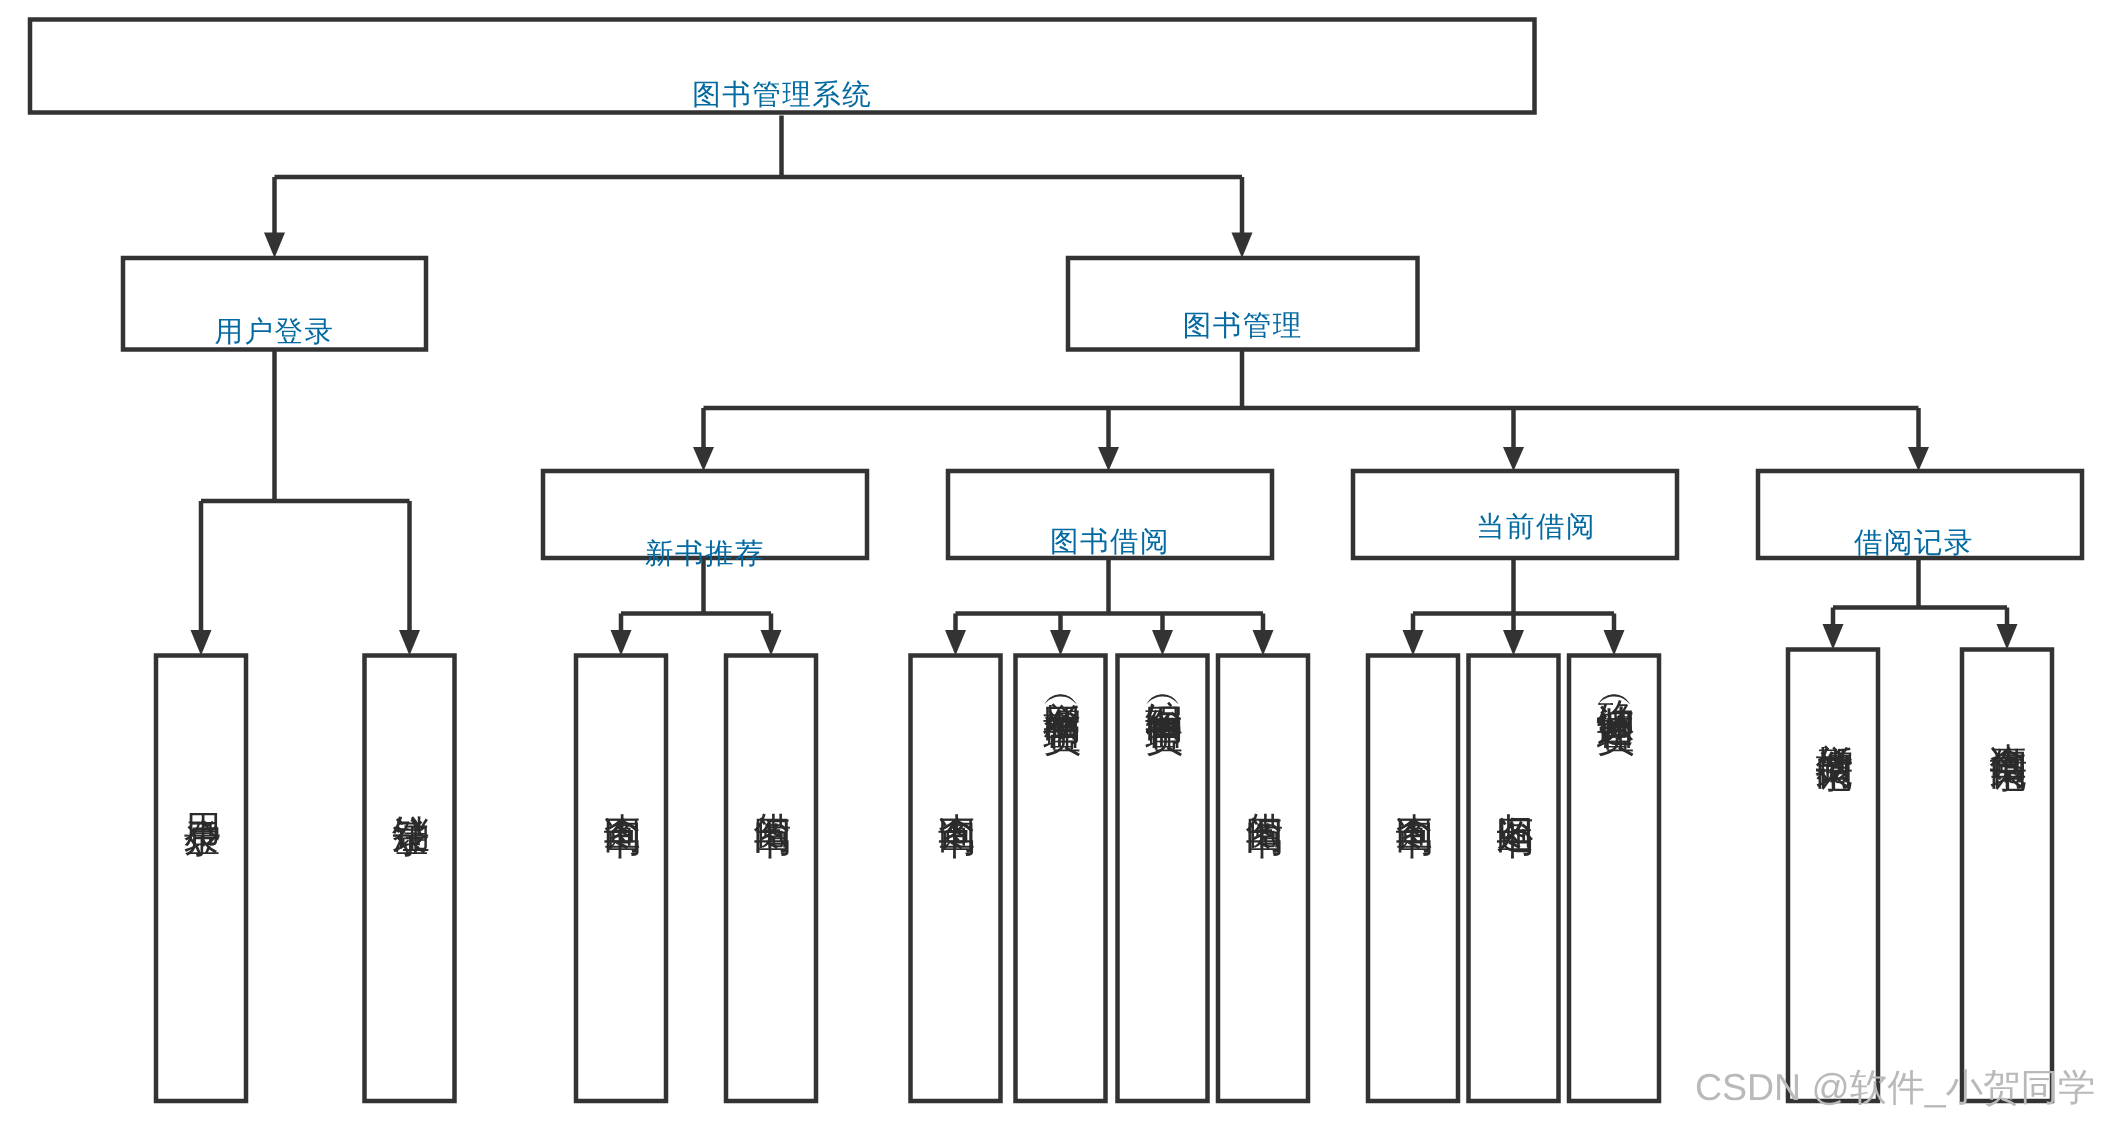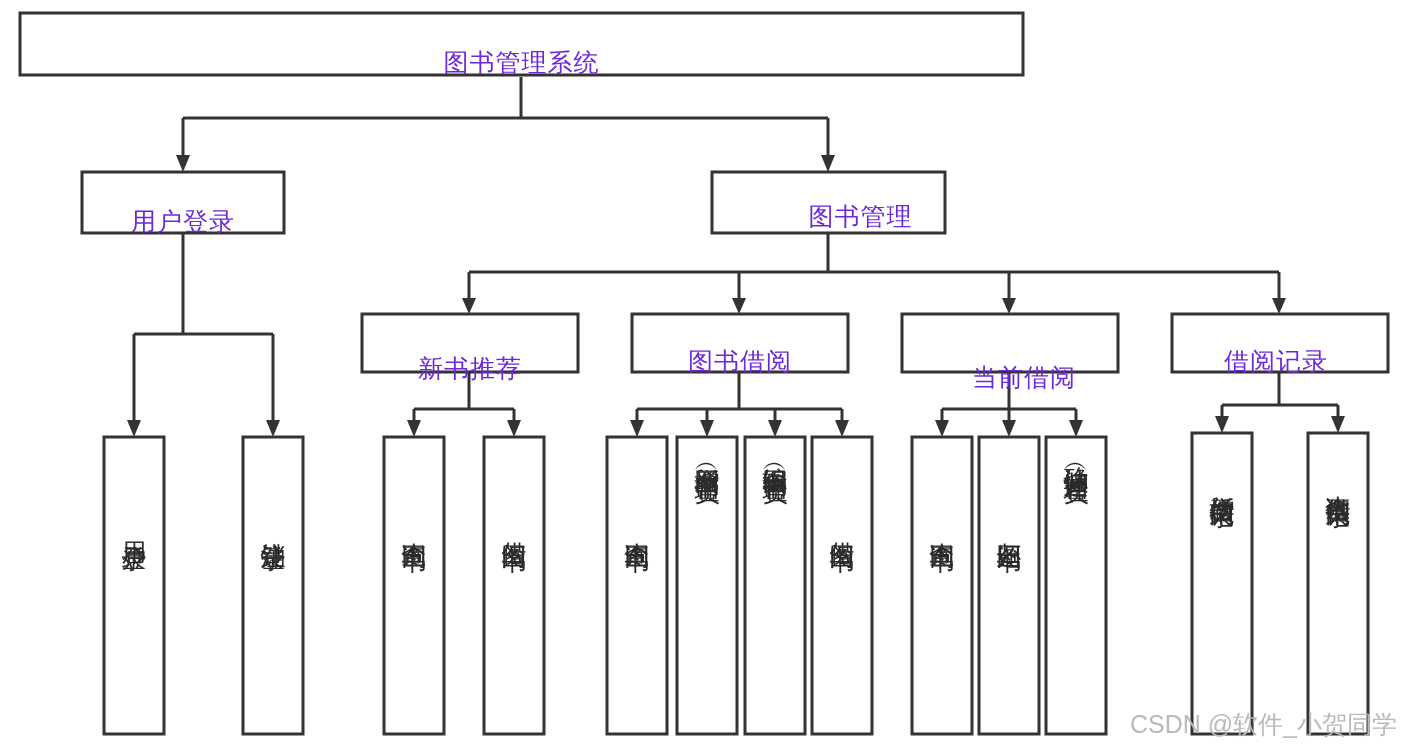--- a/index.html
+++ b/index.html
@@ -60,22 +60,22 @@
   }
   .hlabel-wrap {
     position: absolute;
     display: flex;
     align-items: center;
     justify-content: center;
     pointer-events: none;
   }
   .hlabel-text {
     font-family: "Liberation Sans", "DejaVu Sans", sans-serif;
-    font-size: 25px;
-    color: #6d28d9;
+    font-size: 19px;
+    color: #0369a1;
     white-space: nowrap;
     letter-spacing: 1px;
     margin-top: 37px;
   }
   #watermark {
     position: absolute;
     right: 8px;
     bottom: 6px;
     font-family: "Liberation Sans", "DejaVu Sans", sans-serif;
     font-size: 25px;
@@ -184,33 +184,33 @@
   </svg>
 
   <div class="hlabel-wrap" style="left:20px; top:13px; width:1003px; height:62px;">
     <span class="hlabel-text">图书管理系统</span>
   </div>
 
   <div class="hlabel-wrap" style="left:82px; top:172px; width:202px; height:61px;">
     <span class="hlabel-text">用户登录</span>
   </div>
 
-  <div class="hlabel-wrap" style="left:744px; top:172px; width:233px; height:52px;">
+  <div class="hlabel-wrap" style="left:712px; top:172px; width:233px; height:52px;">
     <span class="hlabel-text">图书管理</span>
   </div>
 
   <div class="hlabel-wrap" style="left:362px; top:314px; width:216px; height:72px;">
     <span class="hlabel-text">新书推荐</span>
   </div>
 
   <div class="hlabel-wrap" style="left:632px; top:314px; width:216px; height:57px;">
     <span class="hlabel-text">图书借阅</span>
   </div>
 
-  <div class="hlabel-wrap" style="left:902px; top:330px; width:244px; height:58px;">
+  <div class="hlabel-wrap" style="left:902px; top:303px; width:244px; height:58px;">
     <span class="hlabel-text">当前借阅</span>
   </div>
 
   <div class="hlabel-wrap" style="left:1172px; top:314px; width:208px; height:58px;">
     <span class="hlabel-text">借阅记录</span>
   </div>
 
   <div class="vlabel-wrap" style="left:104px; top:437px; width:60px; height:297px; padding-top:85px;">
     <span class="vlabel-text">用户登录</span>
   </div>

